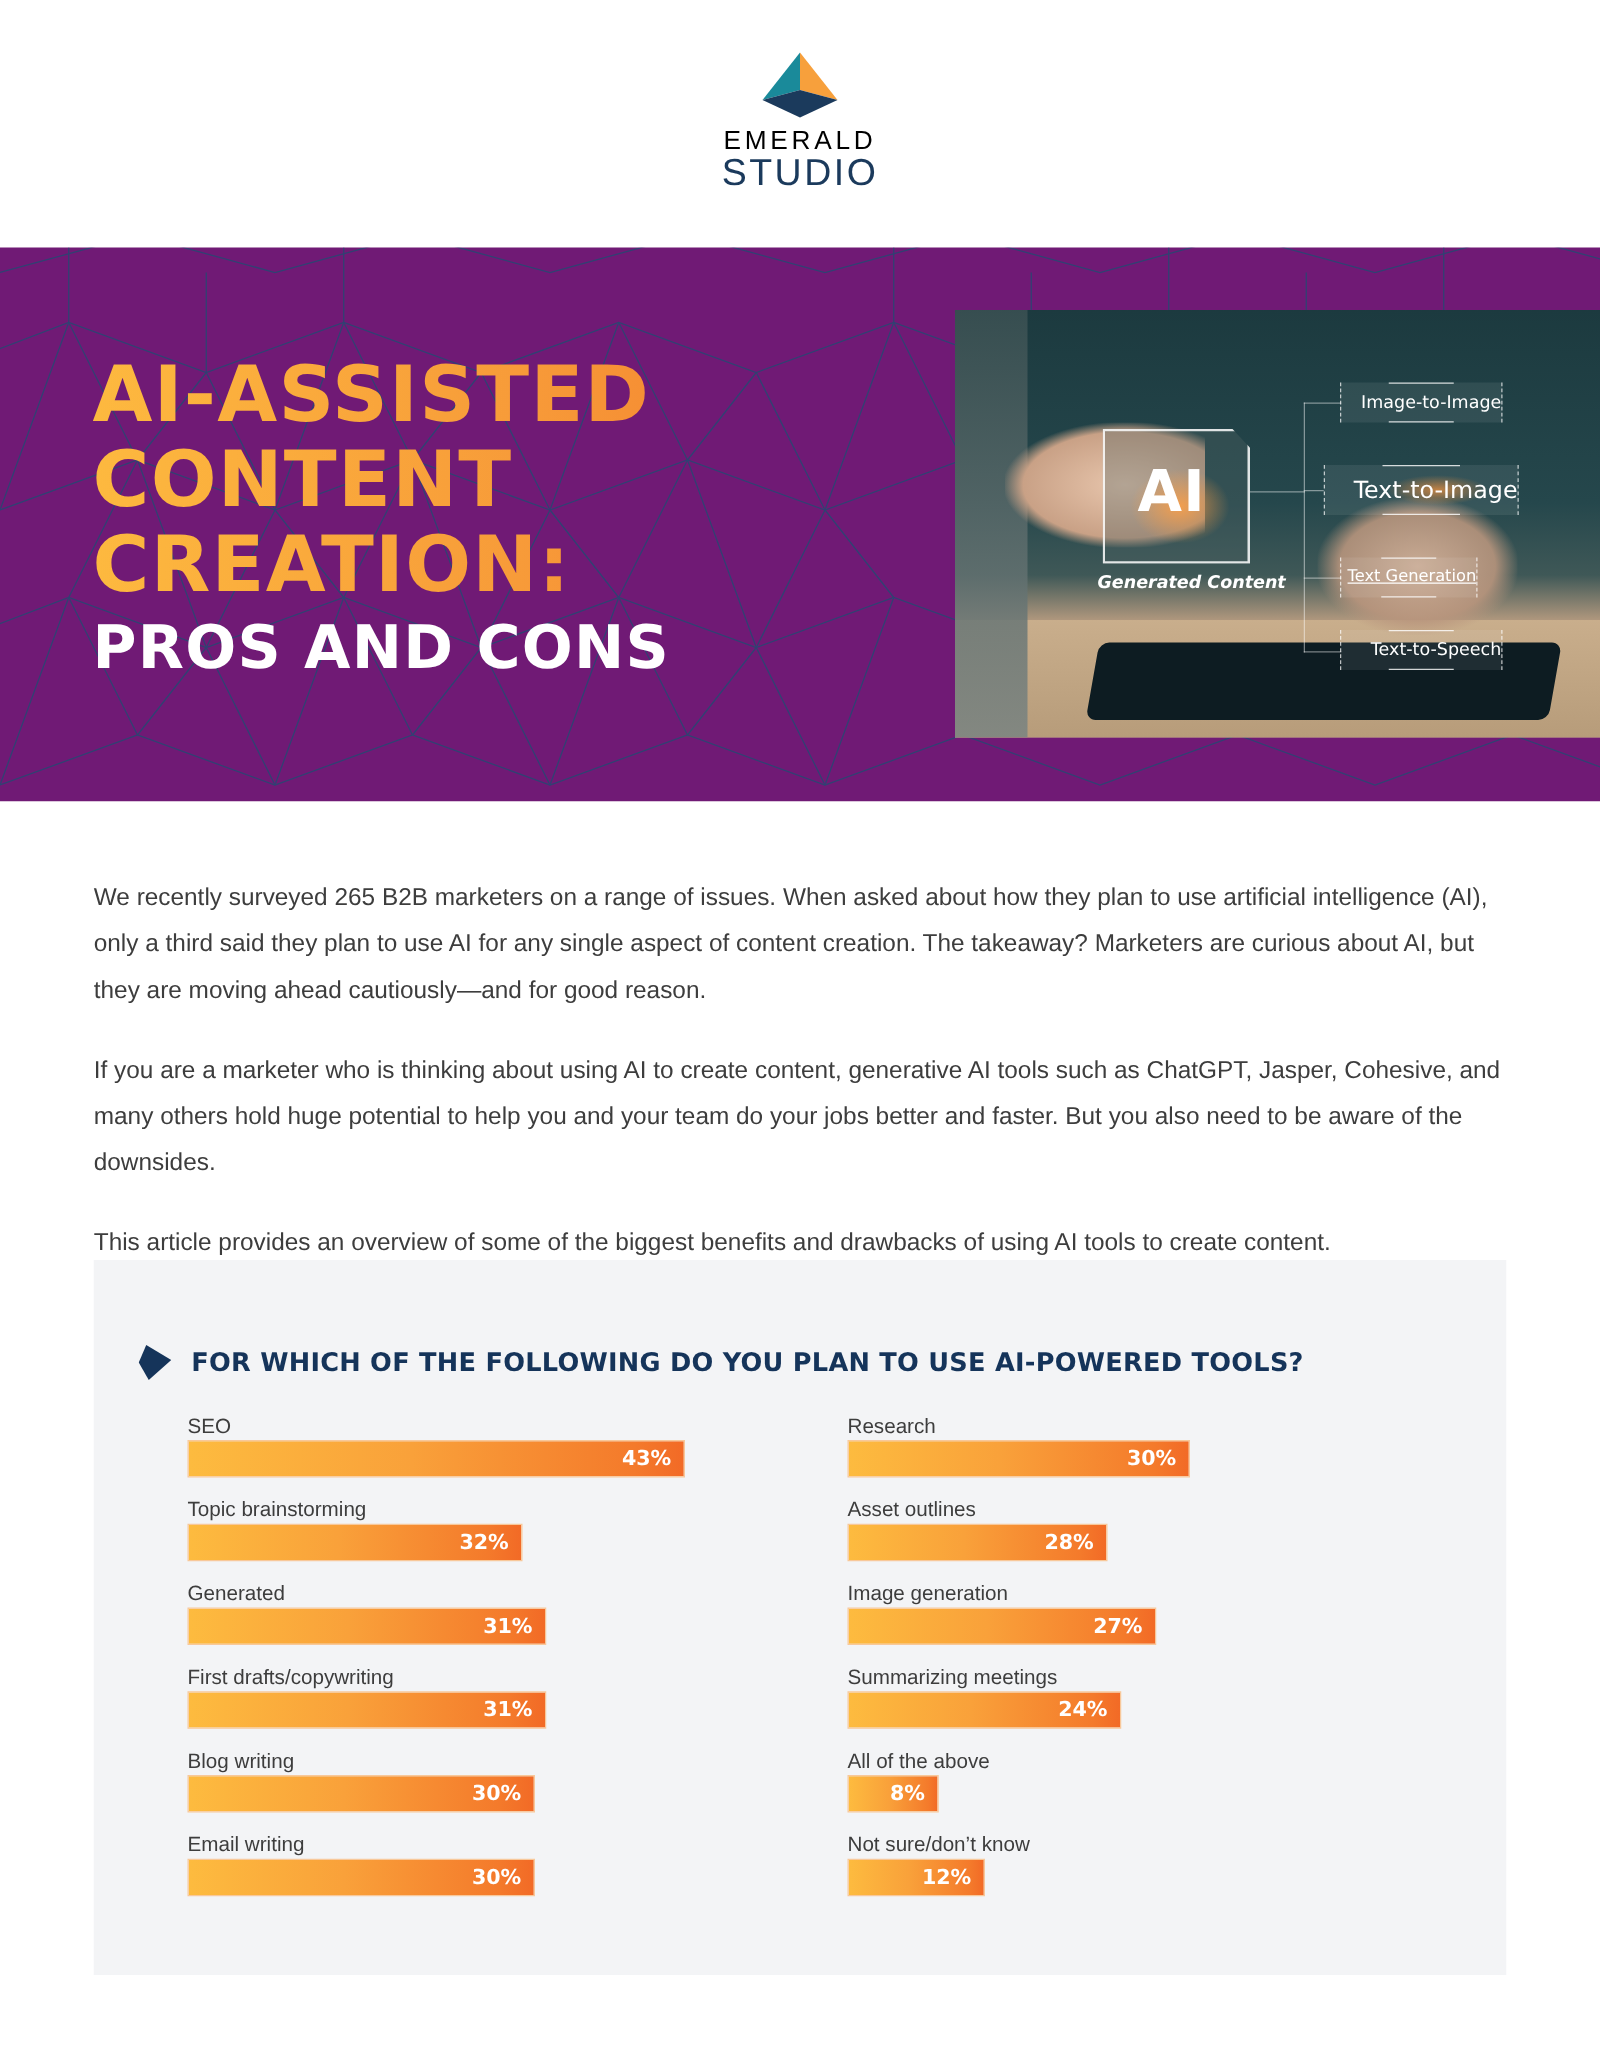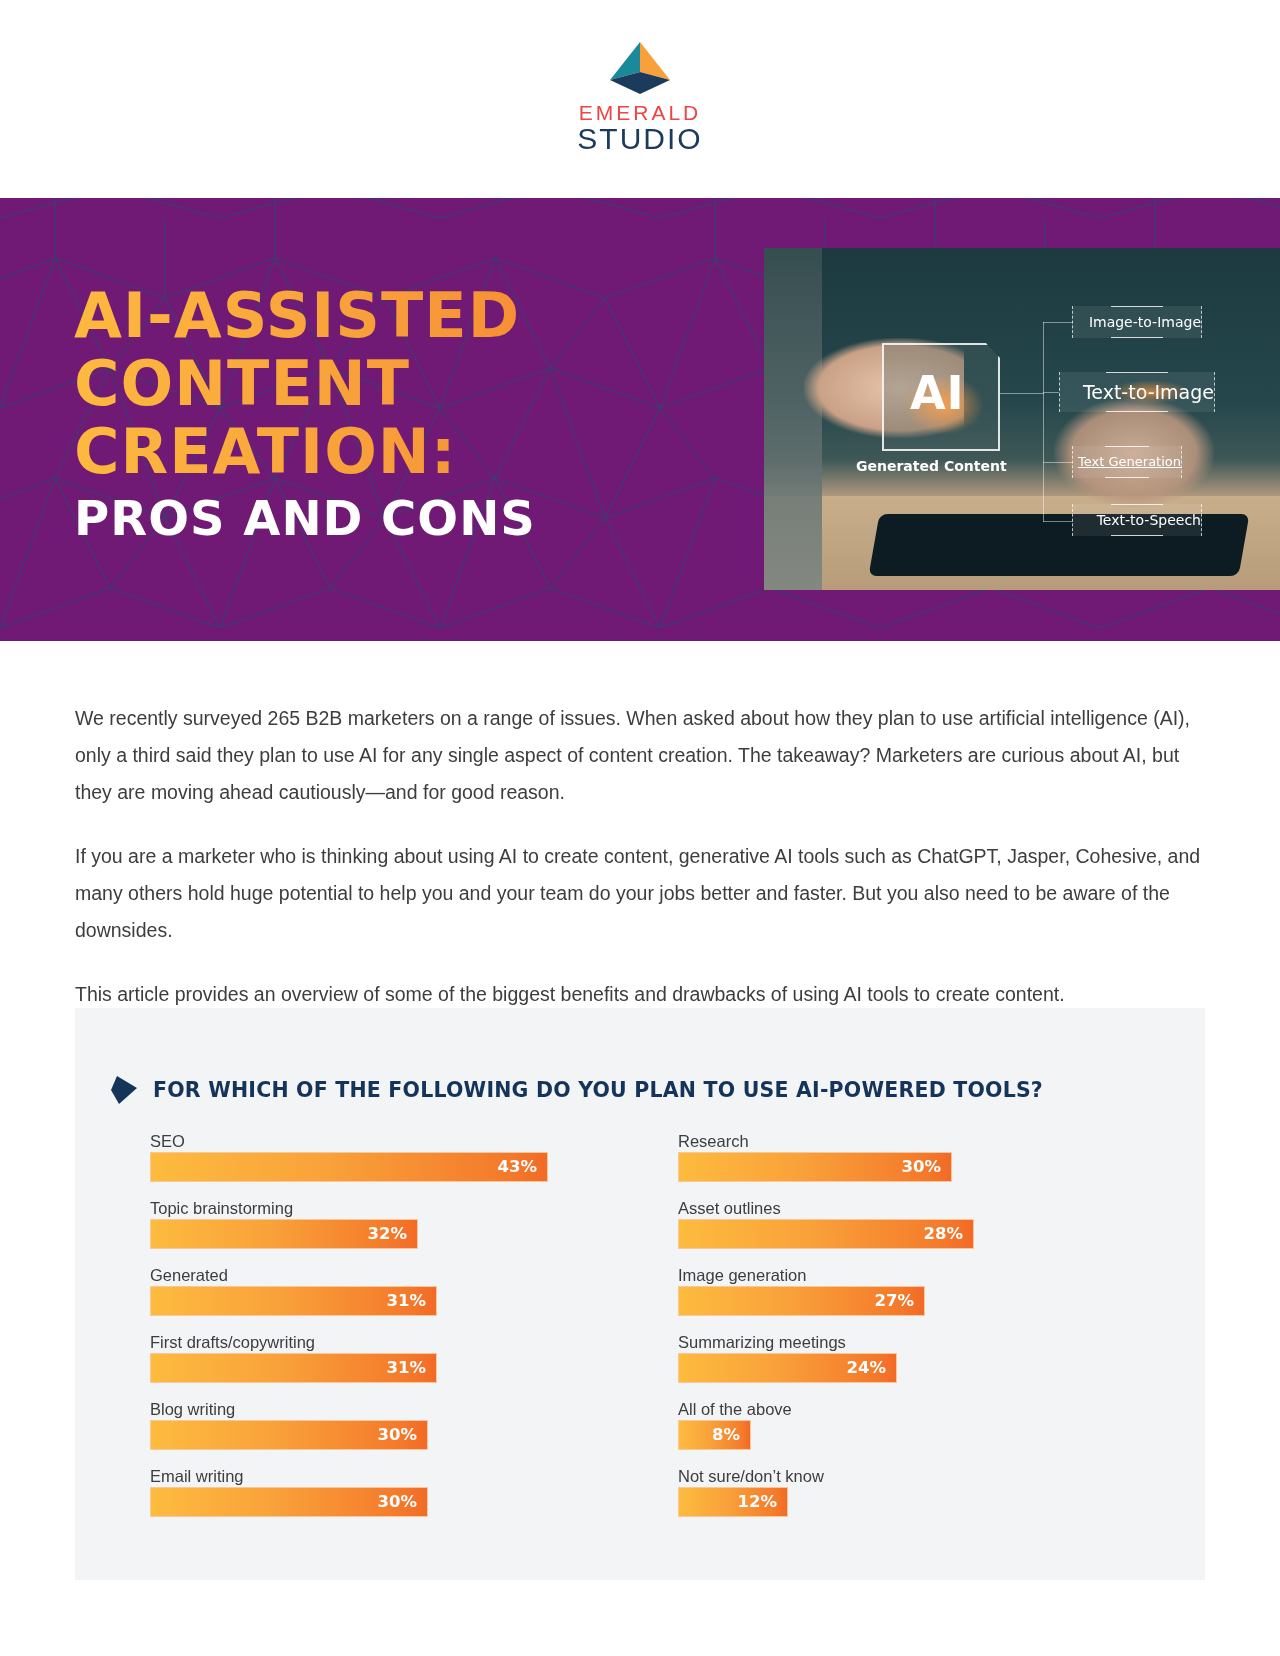--- a/index.html
+++ b/index.html
@@ -2,21 +2,21 @@
 <html><head>
 <meta charset="utf-8">
 <style>
   * { box-sizing: border-box; margin: 0; padding: 0; }
   html, body { width: 1280px; height: 1656px; background: #ffffff; overflow: hidden; }
   body { position: relative; font-family: "DejaVu Sans", sans-serif; color: #3a3a3a; }
 
   
   .logo { position: absolute; left: 560px; top: 40px; width: 160px; height: 130px; text-align: center; }
   .logo svg { display: block; margin: 0 auto; }
-  .logo .l1 { font-family: "Liberation Sans", sans-serif; font-size: 21px; letter-spacing: 3px; color: #ef4444; margin-top: 6px; line-height: 22px; }
+  .logo .l1 { font-family: "Liberation Sans", sans-serif; font-size: 21px; letter-spacing: 3px; color: #000000; margin-top: 6px; line-height: 22px; }
   .logo .l2 { font-family: "Liberation Sans", sans-serif; font-size: 30px; letter-spacing: 2px; color: #1b3a5c; line-height: 30px; font-weight: normal; }
 
   
   .hero { position: absolute; left: 0; top: 198px; width: 1280px; height: 443px; background: #701a75; overflow: hidden; }
   .hero .pattern { position: absolute; inset: 0; }
   .hero-title { position: absolute; left: 74px; top: 84px; width: 620px; }
   .hero-title .orange { font-family: "DejaVu Sans", sans-serif; font-weight: bold; font-size: 62px; line-height: 68px; letter-spacing: 1px;
     background: linear-gradient(90deg, #fdb93f 0%, #f79b39 55%, #f47c2c 100%); -webkit-background-clip: text; background-clip: text; color: transparent; }
   .hero-title .white { font-family: "DejaVu Sans", sans-serif; font-weight: bold; font-size: 48px; line-height: 56px; color: #ffffff; margin-top: 4px; letter-spacing: 1px; }
 
@@ -25,21 +25,21 @@
     background: linear-gradient(180deg, #1c3a3f 0%, #25474c 45%, #3f5857 62%, #b49a7f 73%, #c7ad8d 100%); }
   .hero-img .desk { position: absolute; left: 0; top: 248px; width: 516px; height: 94px; background: linear-gradient(180deg, #c9ae8c, #b79c7a); }
   .hero-img .tablet { position: absolute; left: 110px; top: 266px; width: 370px; height: 62px; background: #0d1c22; border-radius: 8px; transform: skewX(-10deg); }
   .hero-img .laptop { position: absolute; left: 0; top: 0; width: 58px; height: 342px; background: linear-gradient(180deg, #3b5153, #7a8482); opacity: .85; }
   .hero-img .hand1 { position: absolute; left: 40px; top: 90px; width: 160px; height: 100px; background: radial-gradient(ellipse at 60% 50%, #e8c6ad 0%, #c9a186 60%, rgba(0,0,0,0) 72%); }
   .hero-img .hand2 { position: absolute; left: 290px; top: 150px; width: 160px; height: 110px; background: radial-gradient(ellipse at 50% 50%, #d8b49b 0%, #b8957d 55%, rgba(0,0,0,0) 72%); opacity: .9; }
   .ai-box { position: absolute; left: 118px; top: 95px; width: 118px; height: 108px; border: 2px solid rgba(255,255,255,.85); background: rgba(80,100,100,.35);
     clip-path: polygon(0 0, 88% 0, 100% 14%, 100% 100%, 0 100%); }
   .ai-box .glow { position: absolute; left: 20px; top: 30px; width: 80px; height: 60px; background: radial-gradient(ellipse, rgba(255,160,70,.85), rgba(255,140,40,0) 70%); }
   .ai-text { position: absolute; left: 146px; top: 118px; font-family: "DejaVu Sans", sans-serif; font-size: 46px; font-weight: bold; color: #ffffff; letter-spacing: 1px; }
-  .gen-label { position: absolute; left: 92px; top: 210px; font-family: "DejaVu Sans", sans-serif; font-size: 14px; font-weight: bold; color: #ffffff; }
+  .gen-label { position: absolute; left: 114px; top: 210px; font-family: "DejaVu Sans", sans-serif; font-size: 14px; font-weight: bold; color: #ffffff; font-style: italic; }
   .tree-line { position: absolute; background: rgba(255,255,255,.45); }
   .chip { position: absolute; color: #ffffff; font-family: "DejaVu Sans", sans-serif; text-align: right; background: rgba(255,255,255,.08);
     border-left: 1px dashed rgba(255,255,255,.7); border-right: 1px dashed rgba(255,255,255,.7); }
   .chip::before, .chip::after { content: ""; position: absolute; left: 30%; width: 40%; height: 1px; background: rgba(255,255,255,.8); }
   .chip::before { top: 0; } .chip::after { bottom: 0; }
   .chip.c1 { left: 308px; top: 58px; width: 130px; height: 32px; font-size: 14px; line-height: 32px; }
   .chip.c2 { left: 295px; top: 124px; width: 156px; height: 40px; font-size: 19px; line-height: 40px; }
   .chip.c2 .orange-glow { position: absolute; left: 50px; top: 8px; width: 80px; height: 24px; background: radial-gradient(ellipse, rgba(255,150,60,.7), rgba(255,150,60,0) 70%); }
   .chip.c3 { left: 308px; top: 198px; width: 110px; height: 32px; font-size: 13px; line-height: 32px; text-decoration: underline; }
   .chip.c4 { left: 308px; top: 256px; width: 130px; height: 32px; font-size: 14px; line-height: 32px; padding-left: 20px; }
@@ -178,21 +178,21 @@
 
   <div class="col right">
     <div class="row">
       <div class="lab">Research</div>
       <div class="bar" style="width:274px">
           <span class="val">30%</span>
         </div>
     </div>
     <div class="row">
       <div class="lab">Asset outlines</div>
-      <div class="bar" style="width:296px">
+      <div class="bar" style="width:208px">
           <span class="val">28%</span>
         </div>
     </div>
     <div class="row">
       <div class="lab">Image generation</div>
       <div class="bar" style="width:247px">
           <span class="val">27%</span>
         </div>
     </div>
     <div class="row">

